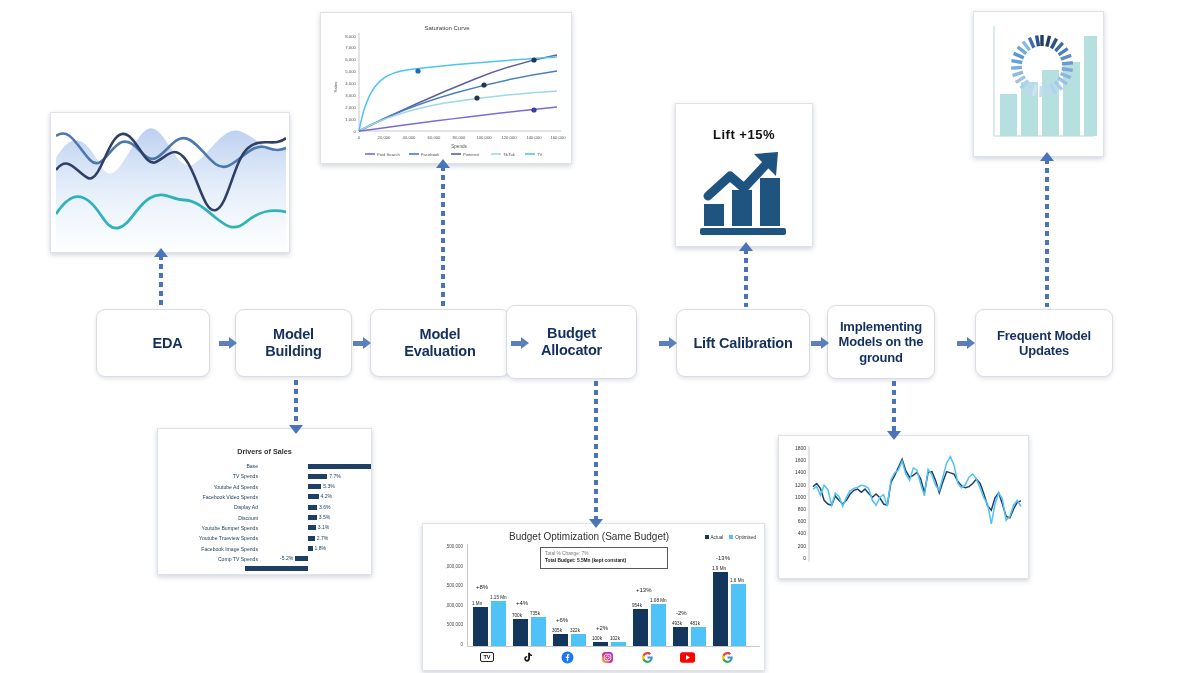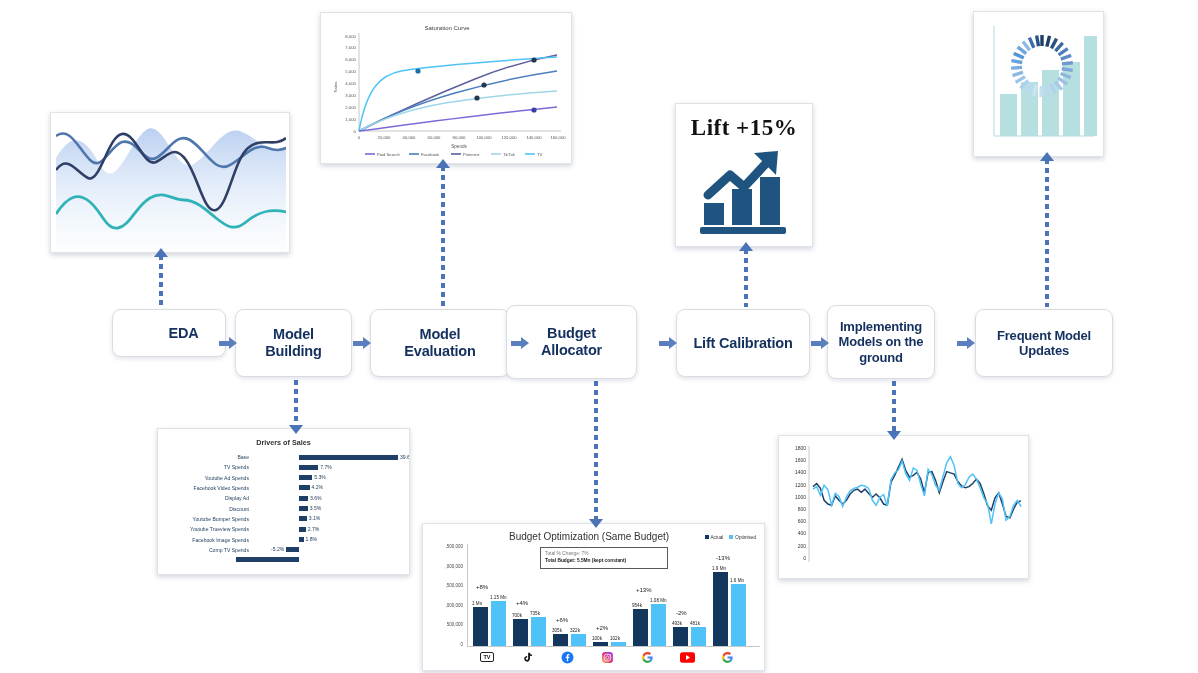--- a/index.html
+++ b/index.html
@@ -62,21 +62,21 @@
   
   #eda-card{ left:50px; top:112px; width:240px; height:141px; padding:5px; }
   
   #sat-card{ left:320px; top:12px; width:252px; height:152px; padding:4px; }
   
   #lift-card{ left:675px; top:103px; width:138px; height:144px;
      display:flex; flex-direction:column; align-items:center; justify-content:flex-start; }
   
   #bars-card{ left:973px; top:11px; width:131px; height:146px; padding:6px; }
   
-  #drivers-card{ left:157px; top:428px; width:253px; height:147px; padding:3px; }
+  #drivers-card{ left:157px; top:428px; width:215px; height:147px; padding:12px; }
   
   #budget-card{ left:422px; top:523px; width:343px; height:148px; padding:2px; }
   
   #ts-card{ left:778px; top:435px; width:251px; height:144px; padding:4px; }
 
   
   .drv-title{ font-size:7.2px; color:#333; text-align:center; margin-top:6px; font-weight:600;}
   .drv-rows{ margin-top:5px; }
   .drv-row{ display:flex; align-items:center; height:10.3px; }
   .drv-lbl{ width:92px; text-align:right; font-size:5.1px; color:#24425f; padding-right:4px; white-space:nowrap; }
@@ -100,21 +100,21 @@
   .grp{ position:absolute; bottom:0; width:38px; height:100%; }
   .bar{ position:absolute; bottom:0; width:15px; }
   .bar.actual{ left:1px; background:#12365c; }
   .bar.opt{ left:19px; background:#4fc3f7; }
   .bar-lab{ position:absolute; font-size:4.6px; color:#222; white-space:nowrap; }
   .pct{ position:absolute; font-size:6px; color:#222; white-space:nowrap; }
   .icon-row{ position:absolute; left:44px; right:4px; bottom:3px; height:20px; }
   .plat{ position:absolute; width:38px; display:flex; align-items:center; justify-content:center; height:20px; }
 
   
-  .lift-text{ font-weight:bold; font-size:23px; color:#111; margin-top:11px; letter-spacing:.5px;font-family:Liberation Serif, serif; }
+  .lift-text{ font-weight:bold; font-size:13px; color:#111; margin-top:23px; letter-spacing:.5px; }
   .no-sel{ user-select:none; }
 </style>
 </head>
 <body>
 
 <div class="canvas">
 
   <div class="card" id="eda-card">
     <svg width="230" height="131" viewBox="0 0 230 131">
       <defs>
@@ -469,21 +469,21 @@
           <text x="23" y="95.39999999999999" font-size="5" fill="#333" text-anchor="end">400</text>
           <text x="23" y="107.6" font-size="5" fill="#333" text-anchor="end">200</text>
           <text x="23" y="119.8" font-size="5" fill="#333" text-anchor="end">0</text>
         </g>
       <polyline id="ts-actual" fill="none" stroke="#1f3f66" stroke-width="1.5" points="30.0,46.6 33.7,43.5 37.4,48.4 41.1,60.3 44.9,64.0 48.6,65.2 52.3,55.9 56.0,60.3 59.7,64.0 63.4,60.3 67.1,54.0 70.9,50.3 74.6,49.1 78.3,52.2 82.0,49.1 85.7,53.4 89.4,57.2 93.1,54.0 96.9,57.8 100.6,64.0 104.3,65.2 108.0,42.2 111.7,35.4 115.4,27.3 119.1,19.2 122.9,31.0 126.6,37.2 130.3,35.4 134.0,32.3 137.7,39.1 141.4,52.8 145.1,32.3 148.9,31.6 152.6,40.4 156.3,52.8 160.0,41.6 163.7,31.6 167.4,32.9 171.1,34.1 174.9,41.6 178.6,46.0 182.3,47.8 186.0,46.6 189.7,43.5 193.4,39.1 197.1,43.5 200.9,54.0 204.6,65.9 208.3,70.2 212.0,57.8 215.7,52.8 219.4,64.0 223.1,76.4 226.9,77.7 230.6,69.0 234.3,62.1 238.0,60.9"></polyline>
       <polyline id="ts-pred" fill="none" stroke="#4fc3f7" stroke-width="1.5" points="30.0,49.1 33.7,46.6 37.4,55.3 41.1,45.3 44.9,49.7 48.6,65.2 52.3,53.4 56.0,56.5 59.7,66.5 63.4,57.2 67.1,50.9 70.9,48.4 74.6,47.2 78.3,45.3 82.0,46.0 85.7,48.4 89.4,60.3 93.1,65.2 96.9,57.2 100.6,54.7 104.3,65.9 108.0,39.7 111.7,32.9 115.4,29.8 119.1,21.1 122.9,34.1 126.6,40.4 130.3,27.9 134.0,30.4 137.7,44.1 141.4,55.9 145.1,29.2 148.9,34.8 152.6,45.3 156.3,50.3 160.0,36.6 163.7,22.9 167.4,16.7 171.1,25.4 174.9,43.5 178.6,47.8 182.3,44.7 186.0,37.2 189.7,34.1 193.4,39.1 197.1,47.8 200.9,57.8 204.6,64.0 208.3,83.9 212.0,64.0 215.7,52.8 219.4,59.0 223.1,80.2 226.9,76.4 230.6,65.2 234.3,60.3 238.0,66.5"></polyline>
     </svg>
   </div>
 
   <div id="flow-layer">
-      <div class="flow-box" style="left: 112px; top: 309px; width: 114px; height: 48px; padding-left: 35px;">
+      <div class="flow-box" style="left: 96px; top: 309px; width: 114px; height: 68px; padding-left: 35px;">
         <span>EDA</span>
       </div>
       <div class="flow-box" style="left: 235px; top: 309px; width: 117px; height: 68px;">
         <span>Model<br>Building</span>
       </div>
       <div class="flow-box" style="left: 370px; top: 309px; width: 140px; height: 68px;">
         <span>Model<br>Evaluation</span>
       </div>
       <div class="flow-box" style="left: 506px; top: 305px; width: 131px; height: 74px;">
         <span>Budget<br>Allocator</span>

